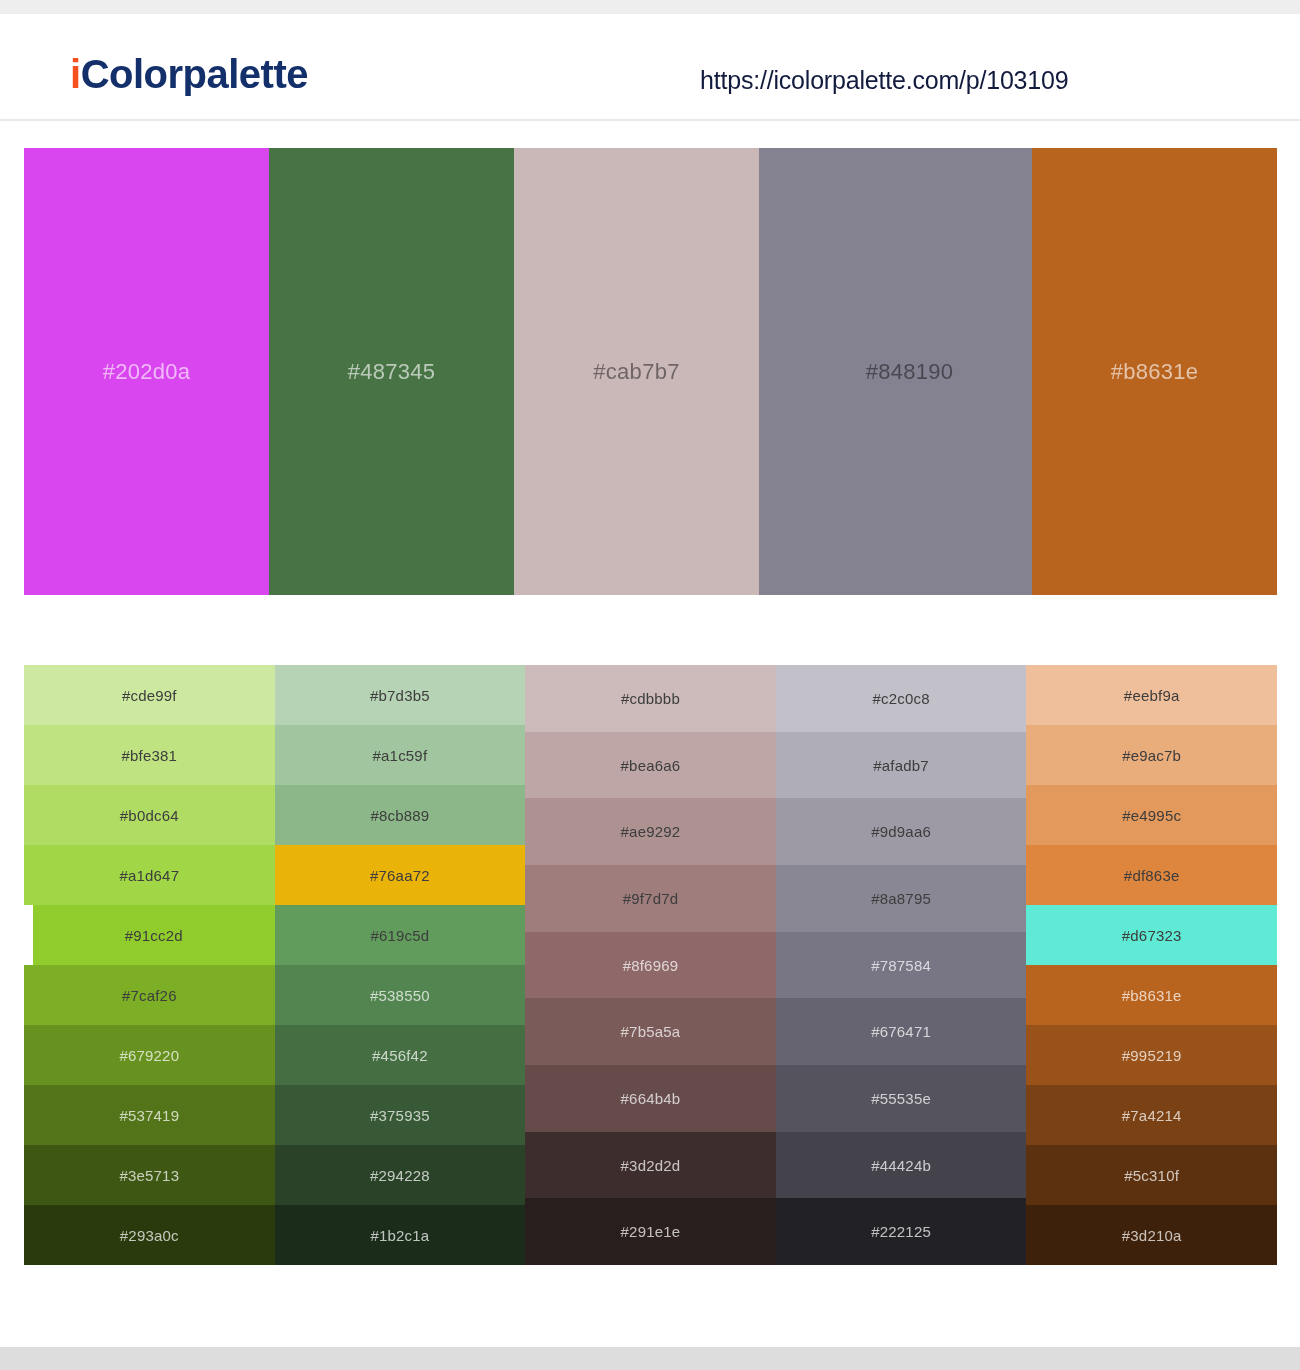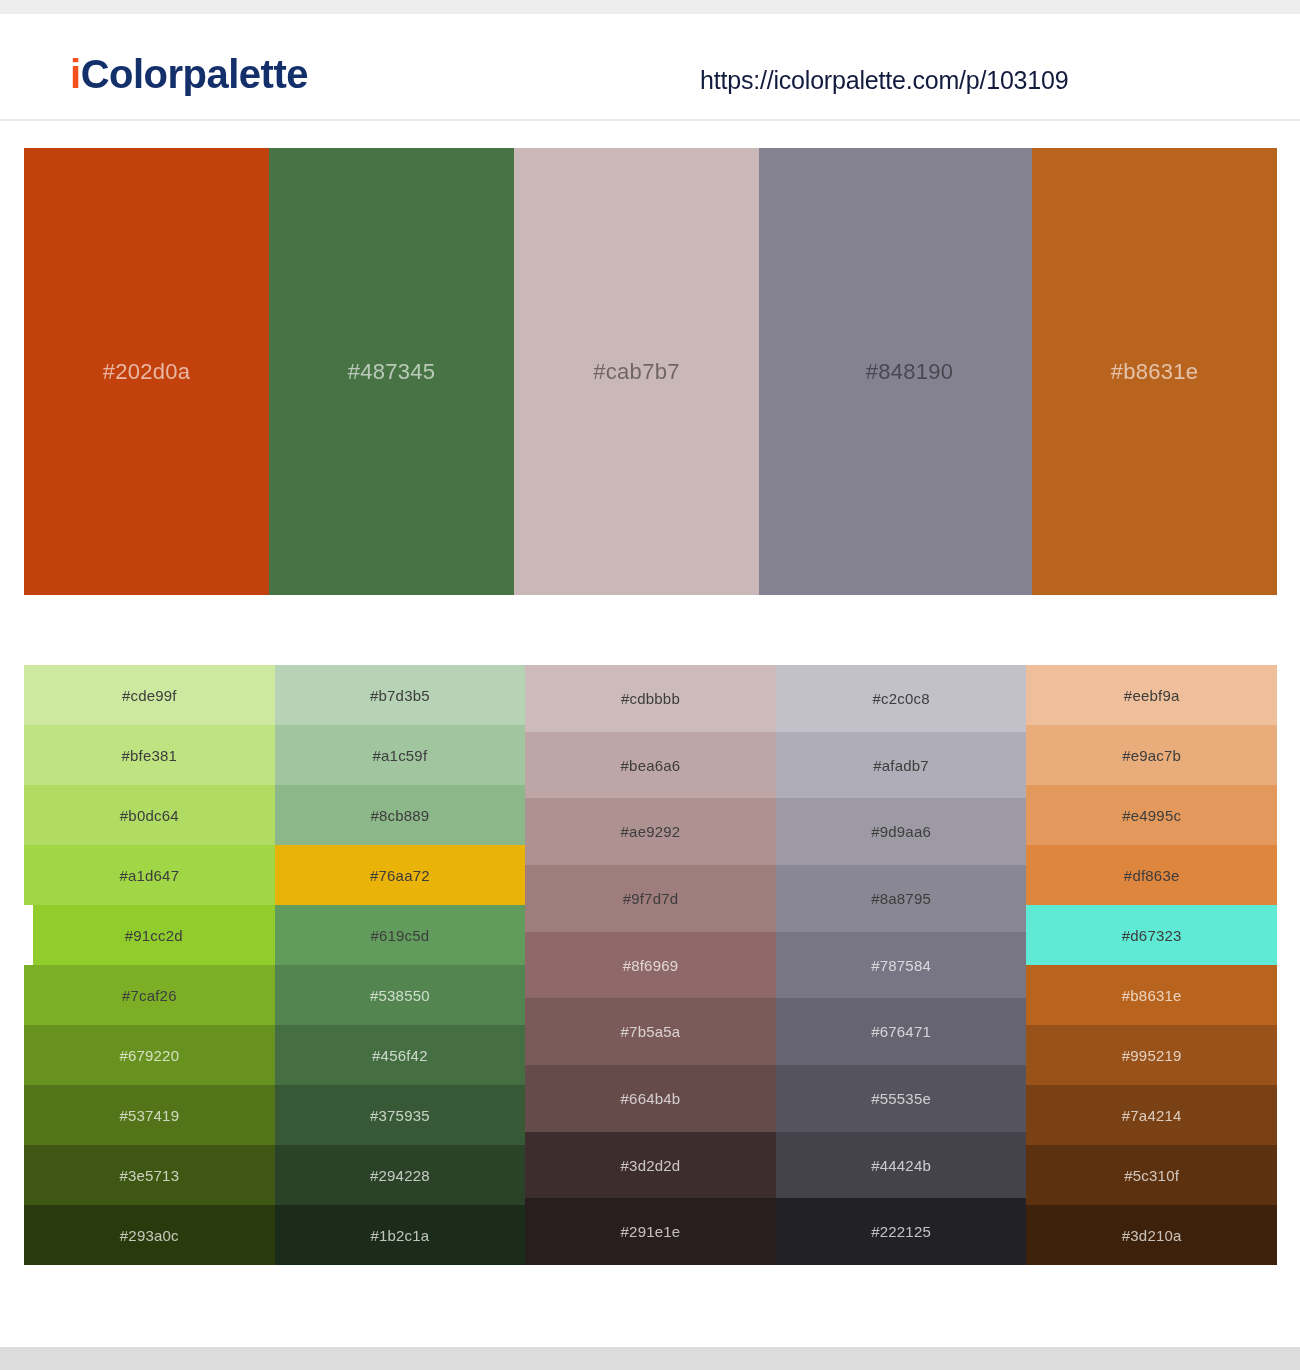--- a/index.html
+++ b/index.html
@@ -128,21 +128,21 @@
 <div class="page">
 
   <div class="top-strip"></div>
 
   <div class="header">
     <div class="logo"><span class="logo-i">i</span><span class="logo-rest">Colorpalette</span></div>
     <div class="url">https://icolorpalette.com/p/103109</div>
   </div>
 
   <div class="main-swatches" id="main-swatches">
-      <div class="main-swatch" style="background: #c2410c; align-items: center;">
+      <div class="main-swatch" style="background: #d946ef; align-items: center;">
         <span class="main-swatch-label">#202d0a</span>
       </div>
       <div class="main-swatch" style="background: rgb(72, 115, 69);">
         <span class="main-swatch-label">#487345</span>
       </div>
       <div class="main-swatch lightbg" style="background: rgb(202, 183, 183);">
         <span class="main-swatch-label">#cab7b7</span>
       </div>
       <div class="main-swatch lightbg" style="background: rgb(132, 129, 144); padding-left: 28px;">
         <span class="main-swatch-label">#848190</span>

